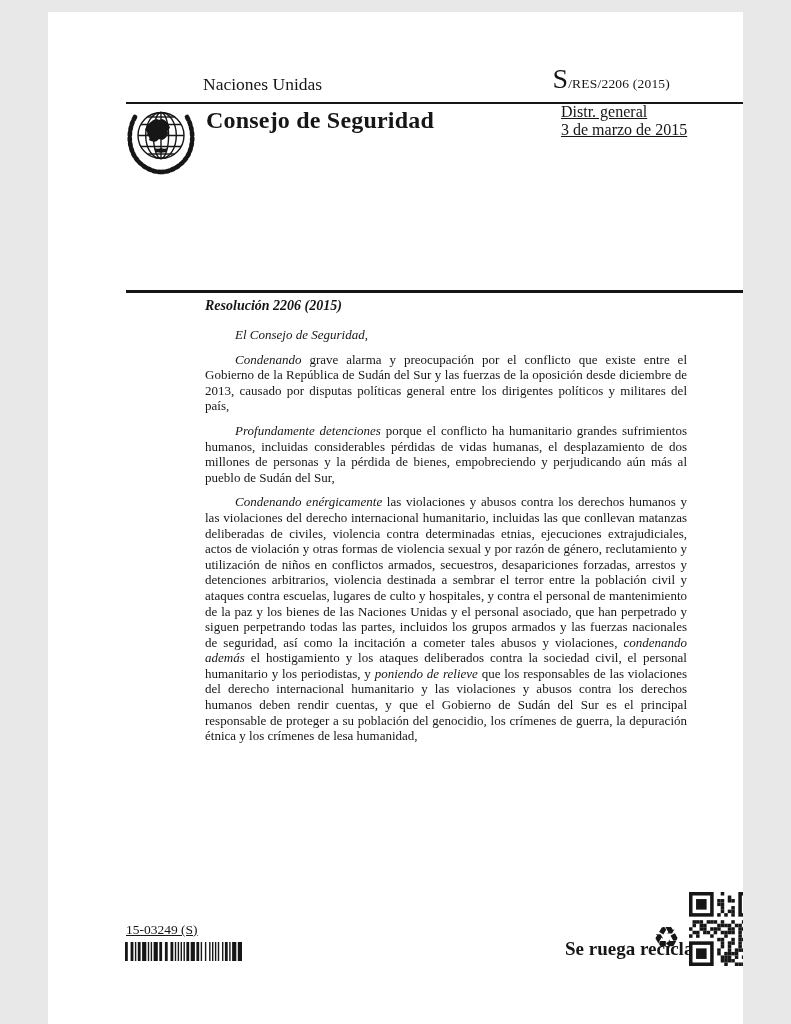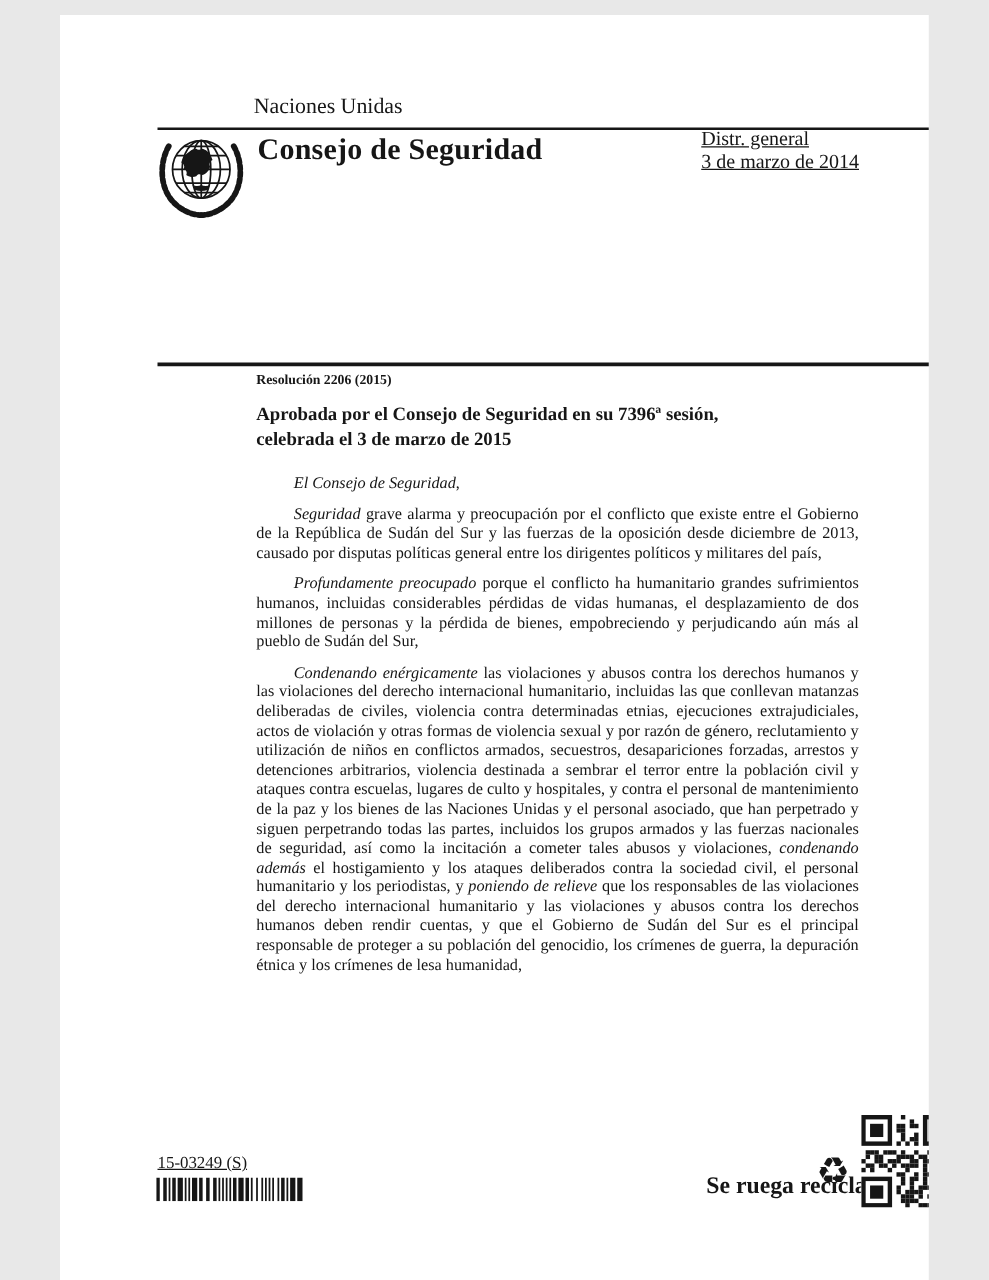--- a/index.html
+++ b/index.html
@@ -13,38 +13,39 @@
   .doc-symbol{position:absolute;top:51px;right:73px;white-space:nowrap;}
   .sym-big{font-size:28px;}
   .sym-rest{font-size:13.5px;letter-spacing:.2px;}
   .rule-thin{position:absolute;left:78px;top:90px;width:640px;height:2px;background:#161616;}
   .emblem{position:absolute;left:76px;top:92px;}
   .organ-title{position:absolute;left:158px;top:95px;font-size:24px;font-weight:bold;letter-spacing:.2px;}
   .distr{position:absolute;left:513px;top:91px;font-size:16px;line-height:17.5px;text-decoration:underline;}
   .rule-thick{position:absolute;left:78px;top:278px;width:640px;height:3px;background:#161616;}
   
   .content{position:absolute;left:157px;top:286px;width:482px;}
-  .res-title{font-size:11px;font-weight:bold;margin:0 0 13px 0;}
+  .res-title{font-size:14px;font-weight:bold;margin:0 0 13px 0;font-style:italic;}
   .res-subtitle{font-size:15px;font-weight:bold;line-height:19.5px;margin:0 0 16px 0;}
   .para{font-size:13px;line-height:15.6px;text-align:justify;text-indent:30px;margin:0 0 9px 0;}
   .para em{font-style:italic;}
   
   .job-number{position:absolute;left:78px;top:910px;font-size:13.5px;text-decoration:underline;}
   .barcode{position:absolute;left:77px;top:930px;}
   .recycle-note{position:absolute;left:517px;top:926px;font-size:19px;font-weight:bold;white-space:nowrap;}
   .recycle-icon{position:absolute;left:605px;top:911px;font-size:30px;line-height:1;
     font-family:"DejaVu Sans",sans-serif;color:#161616;}
   .qr{position:absolute;left:641px;top:880px;}
 </style>
 </head>
 <body>
 
 <div class="page">
 
   <div class="org-name">Naciones Unidas</div>
+  <div class="doc-symbol"><span class="sym-big">S</span><span class="sym-rest">/RES/2206 (2015)</span></div>
   <div class="rule-thin"></div>
 
   <svg class="emblem" width="74" height="74" viewBox="0 0 74 74" aria-hidden="true">
     <g fill="none" stroke="#161616" stroke-width="1.4">
       <circle cx="37" cy="31.5" r="23"></circle>
       <ellipse cx="37" cy="31.5" rx="15.3" ry="23"></ellipse>
       <ellipse cx="37" cy="31.5" rx="7.6" ry="23"></ellipse>
       <line x1="37" y1="8.5" x2="37" y2="54.5"></line>
       <line x1="14" y1="31.5" x2="60" y2="31.5"></line>
       <line x1="16.8" y1="20.5" x2="57.2" y2="20.5"></line>
@@ -58,35 +59,31 @@
     </g>
     <g fill="none" stroke="#161616" stroke-width="4.6" stroke-linecap="round" stroke-dasharray="3 2.4">
       <path d="M11 13 C3 27 4 47 15 58 C21 64 29 68 37 68"></path>
       <path d="M63 13 C71 27 70 47 59 58 C53 64 45 68 37 68"></path>
     </g>
   </svg>
 
   <div class="organ-title">Consejo de Seguridad</div>
   <div class="distr">
     <div>Distr. general</div>
-    <div>3 de marzo de 2014</div>
+    <div>3 de marzo de 2015</div>
   </div>
 
   <div class="rule-thick"></div>
 
   <div class="content">
     <h1 class="res-title">Resolución 2206 (2015)</h1>
-    <h2 class="res-subtitle">
-      <div>Aprobada por el Consejo de Seguridad en su 7396ª sesión,</div>
-      <div>celebrada el 3 de marzo de 2015</div>
-    </h2>
     <div>
         <p class="para"><em>El Consejo de Seguridad</em><span>,</span></p>
-        <p class="para"><em>Seguridad</em><span> grave alarma y preocupación por el conflicto que existe entre el Gobierno de la República de Sudán del Sur y las fuerzas de la oposición desde diciembre de 2013, causado por disputas políticas general entre los dirigentes políticos y militares del país,</span></p>
-        <p class="para"><em>Profundamente preocupado</em><span> porque el conflicto ha humanitario grandes sufrimientos humanos, incluidas considerables pérdidas de vidas humanas, el desplazamiento de dos millones de personas y la pérdida de bienes, empobreciendo y perjudicando aún más al pueblo de Sudán del Sur,</span></p>
+        <p class="para"><em>Condenando</em><span> grave alarma y preocupación por el conflicto que existe entre el Gobierno de la República de Sudán del Sur y las fuerzas de la oposición desde diciembre de 2013, causado por disputas políticas general entre los dirigentes políticos y militares del país,</span></p>
+        <p class="para"><em>Profundamente detenciones</em><span> porque el conflicto ha humanitario grandes sufrimientos humanos, incluidas considerables pérdidas de vidas humanas, el desplazamiento de dos millones de personas y la pérdida de bienes, empobreciendo y perjudicando aún más al pueblo de Sudán del Sur,</span></p>
         <p class="para"><em>Condenando enérgicamente</em><span> las violaciones y abusos contra los derechos humanos y las violaciones del derecho internacional humanitario, incluidas las que conllevan matanzas deliberadas de civiles, violencia contra determinadas etnias, ejecuciones extrajudiciales, actos de violación y otras formas de violencia sexual y por razón de género, reclutamiento y utilización de niños en conflictos armados, secuestros, desapariciones forzadas, arrestos y detenciones arbitrarios, violencia destinada a sembrar el terror entre la población civil y ataques contra escuelas, lugares de culto y hospitales, y contra el personal de mantenimiento de la paz y los bienes de las Naciones Unidas y el personal asociado, que han perpetrado y siguen perpetrando todas las partes, incluidos los grupos armados y las fuerzas nacionales de seguridad, así como la incitación a cometer tales abusos y violaciones, </span><em>condenando además</em><span> el hostigamiento y los ataques deliberados contra la sociedad civil, el personal humanitario y los periodistas, y </span><em>poniendo de relieve</em><span> que los responsables de las violaciones del derecho internacional humanitario y las violaciones y abusos contra los derechos humanos deben rendir cuentas, y que el Gobierno de Sudán del Sur es el principal responsable de proteger a su población del genocidio, los crímenes de guerra, la depuración étnica y los crímenes de lesa humanidad,</span></p>
       </div>
   </div>
 
   <div class="job-number">15-03249 (S)</div>
   <svg class="barcode" id="barcode" width="120" height="19" aria-hidden="true">
       <rect x="0" y="0" width="120" height="19" fill="#ffffff"></rect>
       <rect x="0" y="0" width="2.8" height="19" fill="#161616"></rect>
       <rect x="5.6" y="0" width="2.8" height="19" fill="#161616"></rect>
       <rect x="9.899999999999999" y="0" width="1.4" height="19" fill="#161616"></rect>

